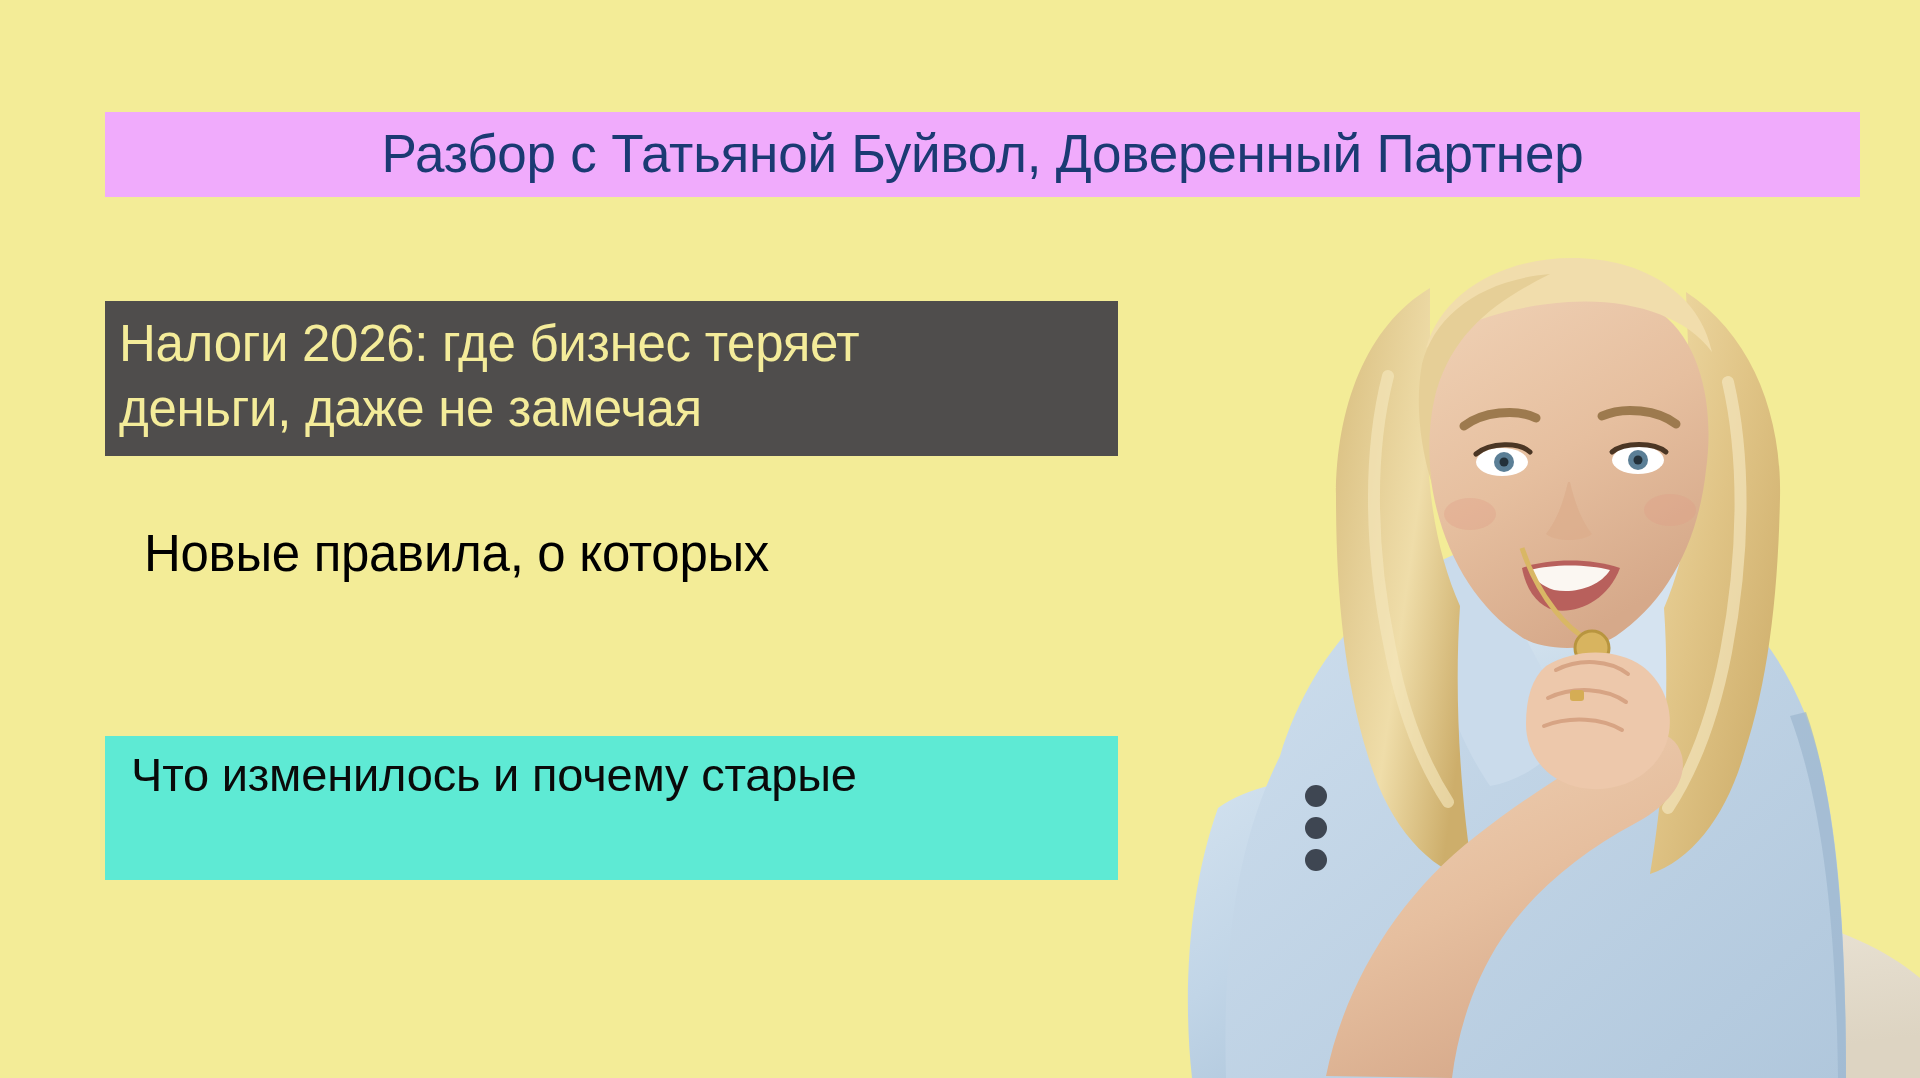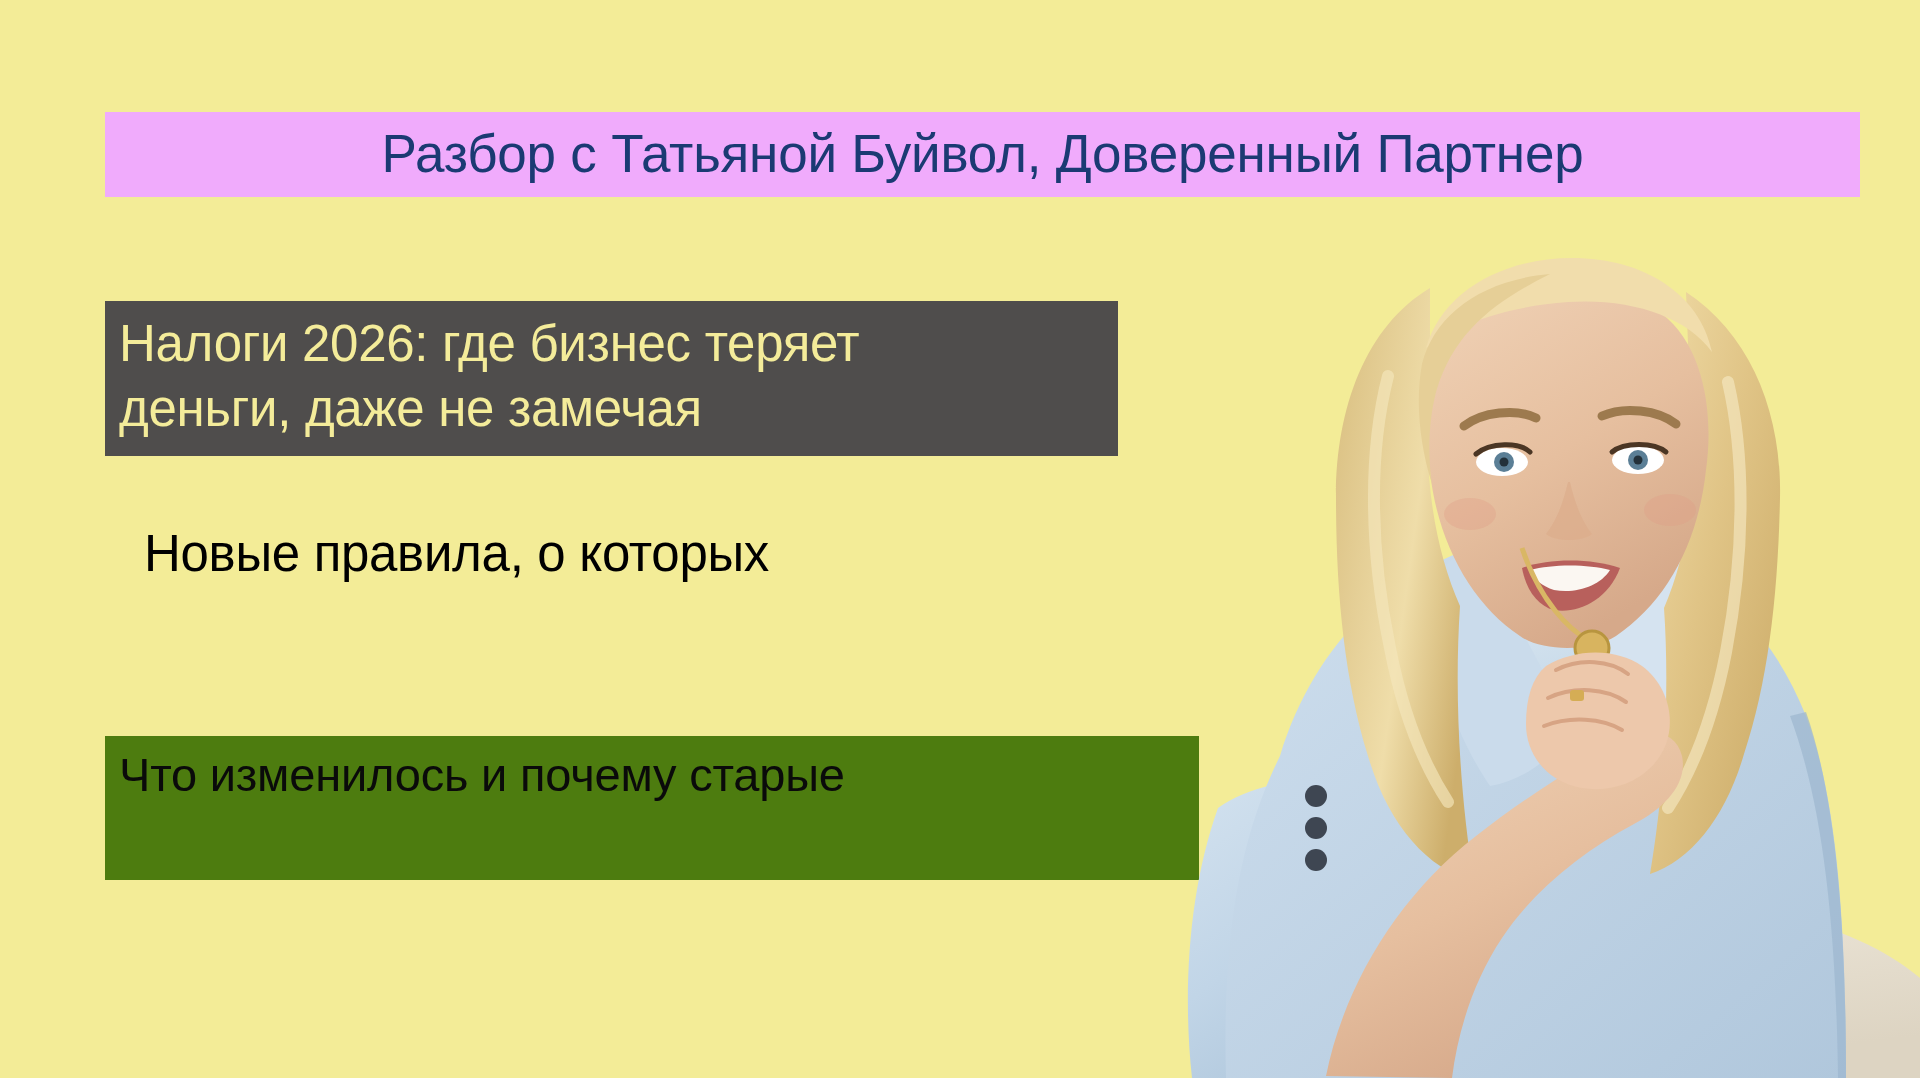--- a/index.html
+++ b/index.html
@@ -80,25 +80,25 @@
     color: #000000;
     font-weight: 400;
     letter-spacing: -0.3px;
   }
 
   
   #note-box {
     position: absolute;
     left: 105px;
     top: 736px;
-    width: 1094px;
+    width: 1013px;
     height: 144px;
-    background: #4d7c0f;
+    background: #5eead4;
     box-sizing: border-box;
-    padding: 9px 0 0 14px;
+    padding: 9px 0 0 26px;
   }
   #note-text {
     font-family: "Liberation Sans", sans-serif;
     font-size: 47px;
     line-height: 1.29;
     color: #0a0a0a;
     font-weight: 400;
     letter-spacing: -0.2px;
     max-width: 985px;
   }

